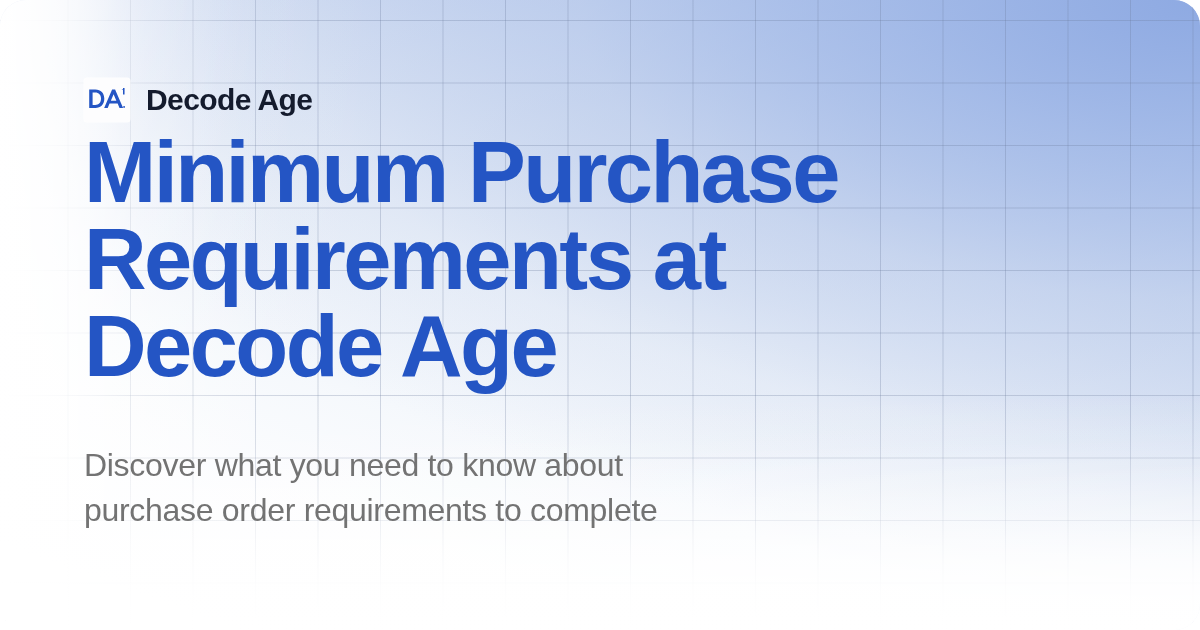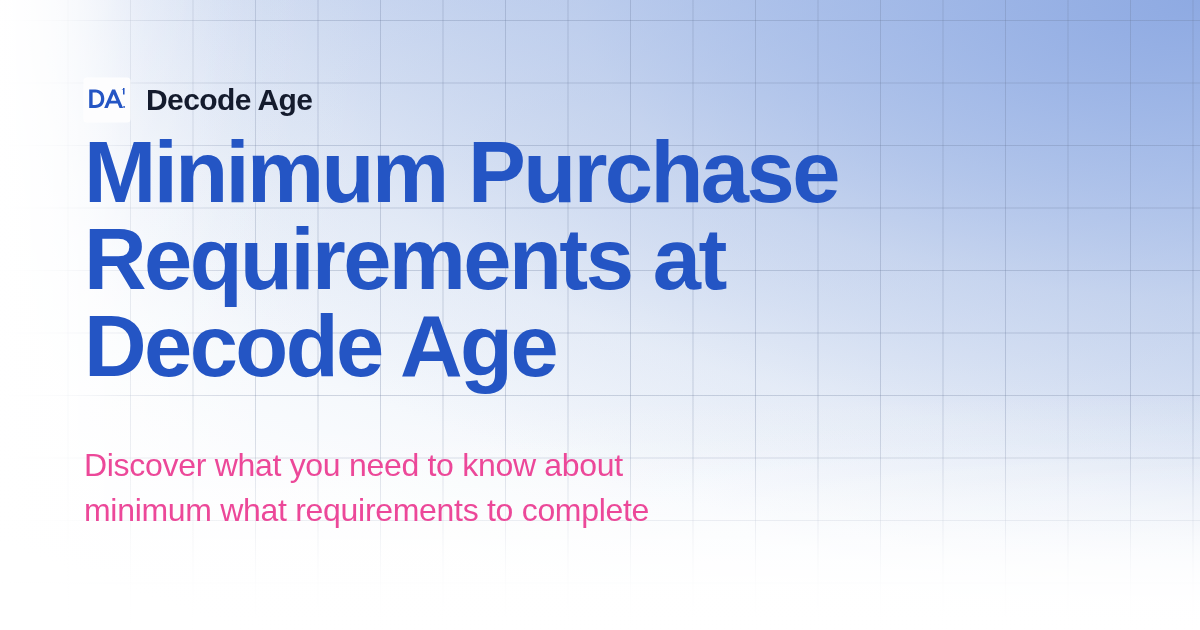--- a/index.html
+++ b/index.html
@@ -14,20 +14,21 @@
     font-family: "Liberation Sans", sans-serif;
     background: #ffffff;
   }
 
   .canvas {
     position: relative;
     width: 1200px;
     height: 630px;
     overflow: hidden;
     background: #ffffff;
+    border-radius: 26px;
   }
 
   
   .bg-base {
     position: absolute;
     inset: 0;
     background:
       linear-gradient(200deg,
         rgba(150,175,228,0.95) 0%,
         rgba(165,187,232,0.90) 14%,
@@ -164,21 +165,21 @@
     position: absolute;
     left: 0;
     top: 443px;
     width: 740px;
     margin: 0;
     font-family: "Liberation Sans", sans-serif;
     font-size: 32px;
     font-weight: 400;
     line-height: 1.42;
     letter-spacing: -0.3px;
-    color: #ec4899;
+    color: #737373;
   }
 </style>
 </head>
 <body>
 
 <div class="canvas">
 
   <div class="bg-base"></div>
   <div class="bg-topright"></div>
   <div class="bg-grid"></div>
@@ -201,16 +202,16 @@
           <path d="M36.0 1.0 h1.55 v6.4 h-1.55 z M34.6 2.6 l1.6 -1.6 h1.1 l-1.55 1.6 z" fill="#2455c4"></path>
 
           <circle cx="37.1" cy="19.9" r="0.95" fill="#2455c4"></circle>
         </svg>
       </div>
       <div class="brand-name">Decode Age</div>
     </div>
 
     <h1 class="headline"><span>Minimum Purchase</span><br><span>Requirements at</span><br><span>Decode Age</span></h1>
 
-    <p class="subhead"><span>Discover what you need to know about</span><br><span>minimum what requirements to complete</span><br></p>
+    <p class="subhead"><span>Discover what you need to know about</span><br><span>purchase order requirements to complete</span><br></p>
 
   </div>
 </div>
 
 </body></html>

